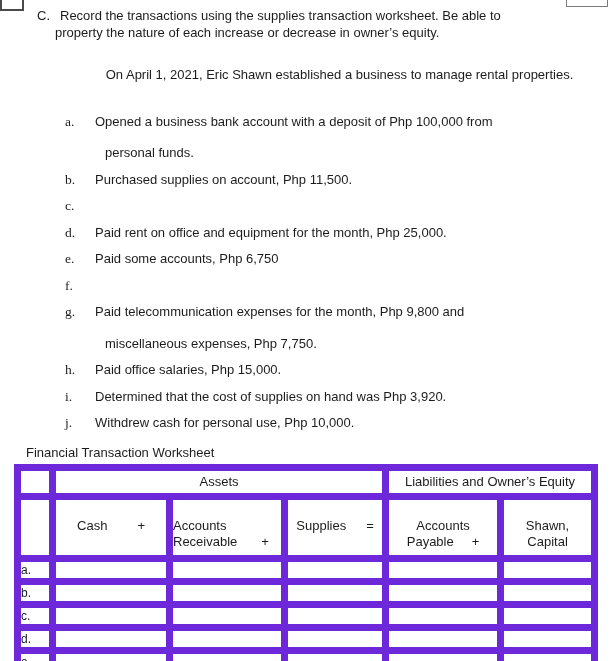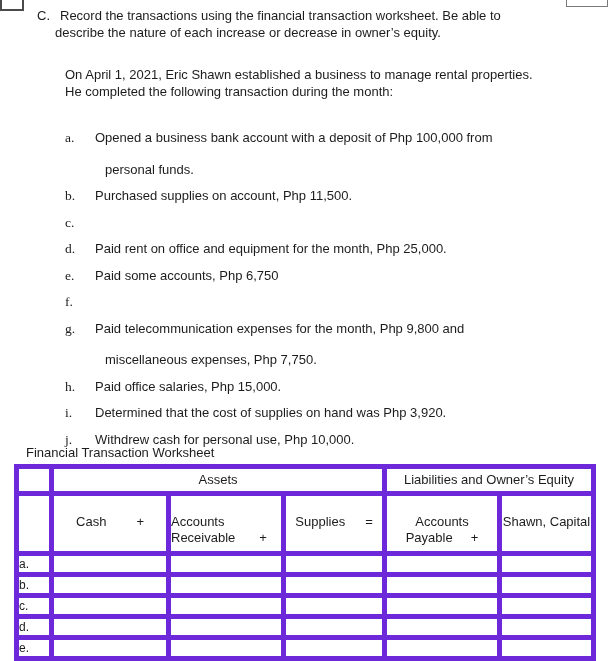--- a/index.html
+++ b/index.html
@@ -15,31 +15,31 @@
   }
   .line{white-space:nowrap;}
   
   .artifact-tl{position:absolute;left:0px;top:-14px;width:20px;height:21px;border:2px solid #4a4a4a;background:#fff;}
   .artifact-tr{position:absolute;left:566px;top:-17px;width:40px;height:22px;border:1px solid #7a7a7a;background:#fff;}
   
   .sectionC{display:flex;padding-top:8px;margin-left:37px;}
   .sectionC .marker{flex:none;width:18px;}
   .sectionC .line1{text-indent:5px;}
   
-  .intro{margin:26px 0 0 65px;}
+  .intro{margin:26px 0 0 65px;text-align:center;}
   
   .t-list{margin-top:30px;}
   .t-item{display:flex;margin-left:65px;margin-bottom:10px;}
   .t-marker{flex:none;width:30px;font-family:"Liberation Serif", serif;font-size:13.5px;}
   .t-line2{padding-left:10px;margin-top:15px;}
   
   .worksheet{position:absolute;left:14px;top:445px;width:578px;}
   .ws-title{margin-left:12px;margin-bottom:2px;}
   table.ws{border-collapse:collapse;table-layout:fixed;width:577px;font-size:13px;color:#1c1c1c;}
-  table.ws td{border:5px solid #6d28d9;padding:0;overflow:hidden;vertical-align:top;line-height:16px;}
+  table.ws td{border:7px solid #6d28d9;padding:0;overflow:hidden;vertical-align:top;line-height:16px;}
   tr.gh td{height:22px;text-align:center;vertical-align:middle;}
   tr.h2 td{height:37px;padding-top:18px;}
   .c-center{text-align:center;}
   .c-left{padding-left:6px;}
   .op{display:inline-block;}
   .op-cash{margin-left:30px;}
   .op-ar{margin-left:24px;}
   .op-sup{margin-left:20px;}
   .op-ap{margin-left:18px;}
   tr.datarow td{height:16px;}
@@ -49,28 +49,27 @@
 <body>
 
 <div class="page">
 
   <div class="artifact-tl"></div>
   <div class="artifact-tr"></div>
 
   <div class="sectionC">
     <div class="marker">C.</div>
     <div>
-      <div class="line line1">Record the transactions using the financial transaction worksheet. Be able to</div>
-      <div class="line">describe the nature of each increase or decrease in owner’s equity.</div>
+      <div class="line line1">Record the transactions using the supplies transaction worksheet. Be able to</div>
+      <div class="line">property the nature of each increase or decrease in owner’s equity.</div>
     </div>
   </div>
 
   <div class="intro">
     <div class="line">On April 1, 2021, Eric Shawn established a business to manage rental properties.</div>
-    <div class="line">He completed the following transaction during the month:</div>
   </div>
 
   <div class="t-list">
 
     <div class="t-item">
       <div class="t-marker">a.</div>
       <div>
         <div class="line">Opened a business bank account with a deposit of Php 100,000 from</div>
         <div class="line t-line2">personal funds.</div>
       </div>

